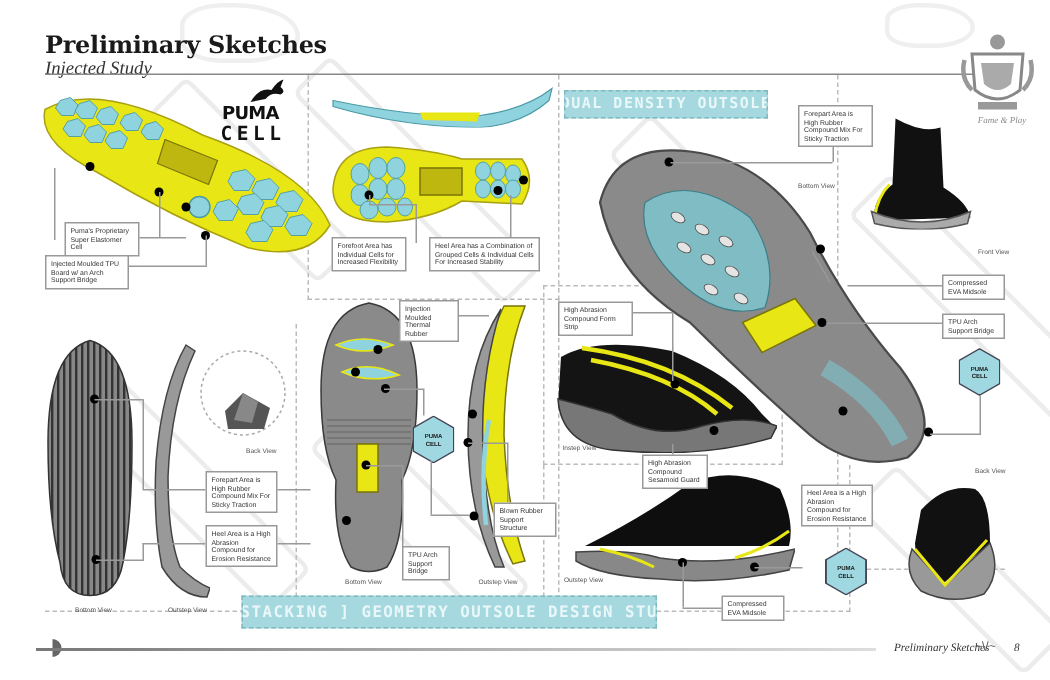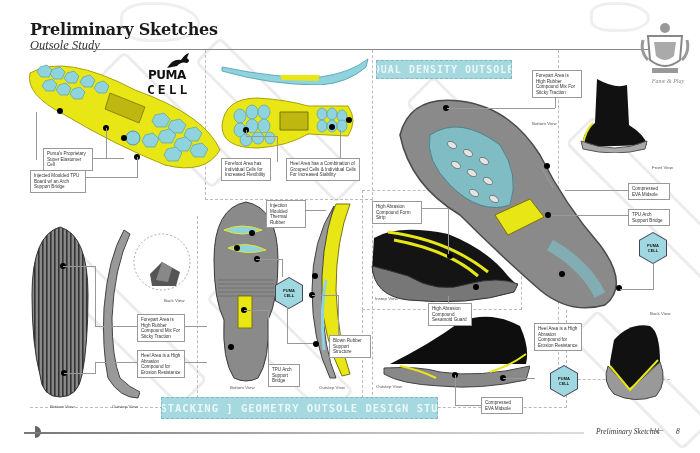--- a/index.html
+++ b/index.html
@@ -47,21 +47,21 @@
   <div class="wm" style="left:260px;top:20px;width:36px;height:200px;"></div>
   <div class="wm" style="left:470px;top:60px;width:40px;height:200px;"></div>
   <div class="wm" style="left:630px;top:100px;width:40px;height:200px;"></div>
   <div class="wm" style="left:110px;top:240px;width:40px;height:180px;"></div>
   <div class="wm" style="left:260px;top:260px;width:40px;height:170px;"></div>
   <div class="wm" style="left:620px;top:300px;width:40px;height:160px;"></div>
   <div class="wm2" style="left:120px;top:2px;width:80px;height:40px;"></div>
   <div class="wm2" style="left:590px;top:2px;width:60px;height:30px;"></div>
 
   <div class="title">Preliminary Sketches</div>
-  <div class="subtitle">Outsole Study</div>
+  <div class="subtitle">Injected Study</div>
   <div class="header-rule"></div>
 
   <svg class="crest" viewBox="0 0 50 64">
     <circle cx="25" cy="6" r="5" fill="#999"></circle>
     <path d="M8 14 L42 14 L40 38 Q25 50 10 38 Z" fill="#fff" stroke="#888" stroke-width="2"></path>
     <path d="M14 20 L36 20 L34 34 Q25 42 16 34 Z" fill="#aaa"></path>
     <path d="M3 18 Q0 30 8 38" stroke="#999" stroke-width="3" fill="none"></path>
     <path d="M47 18 Q50 30 42 38" stroke="#999" stroke-width="3" fill="none"></path>
     <rect x="12" y="46" width="26" height="5" fill="#999"></rect>
   </svg>

